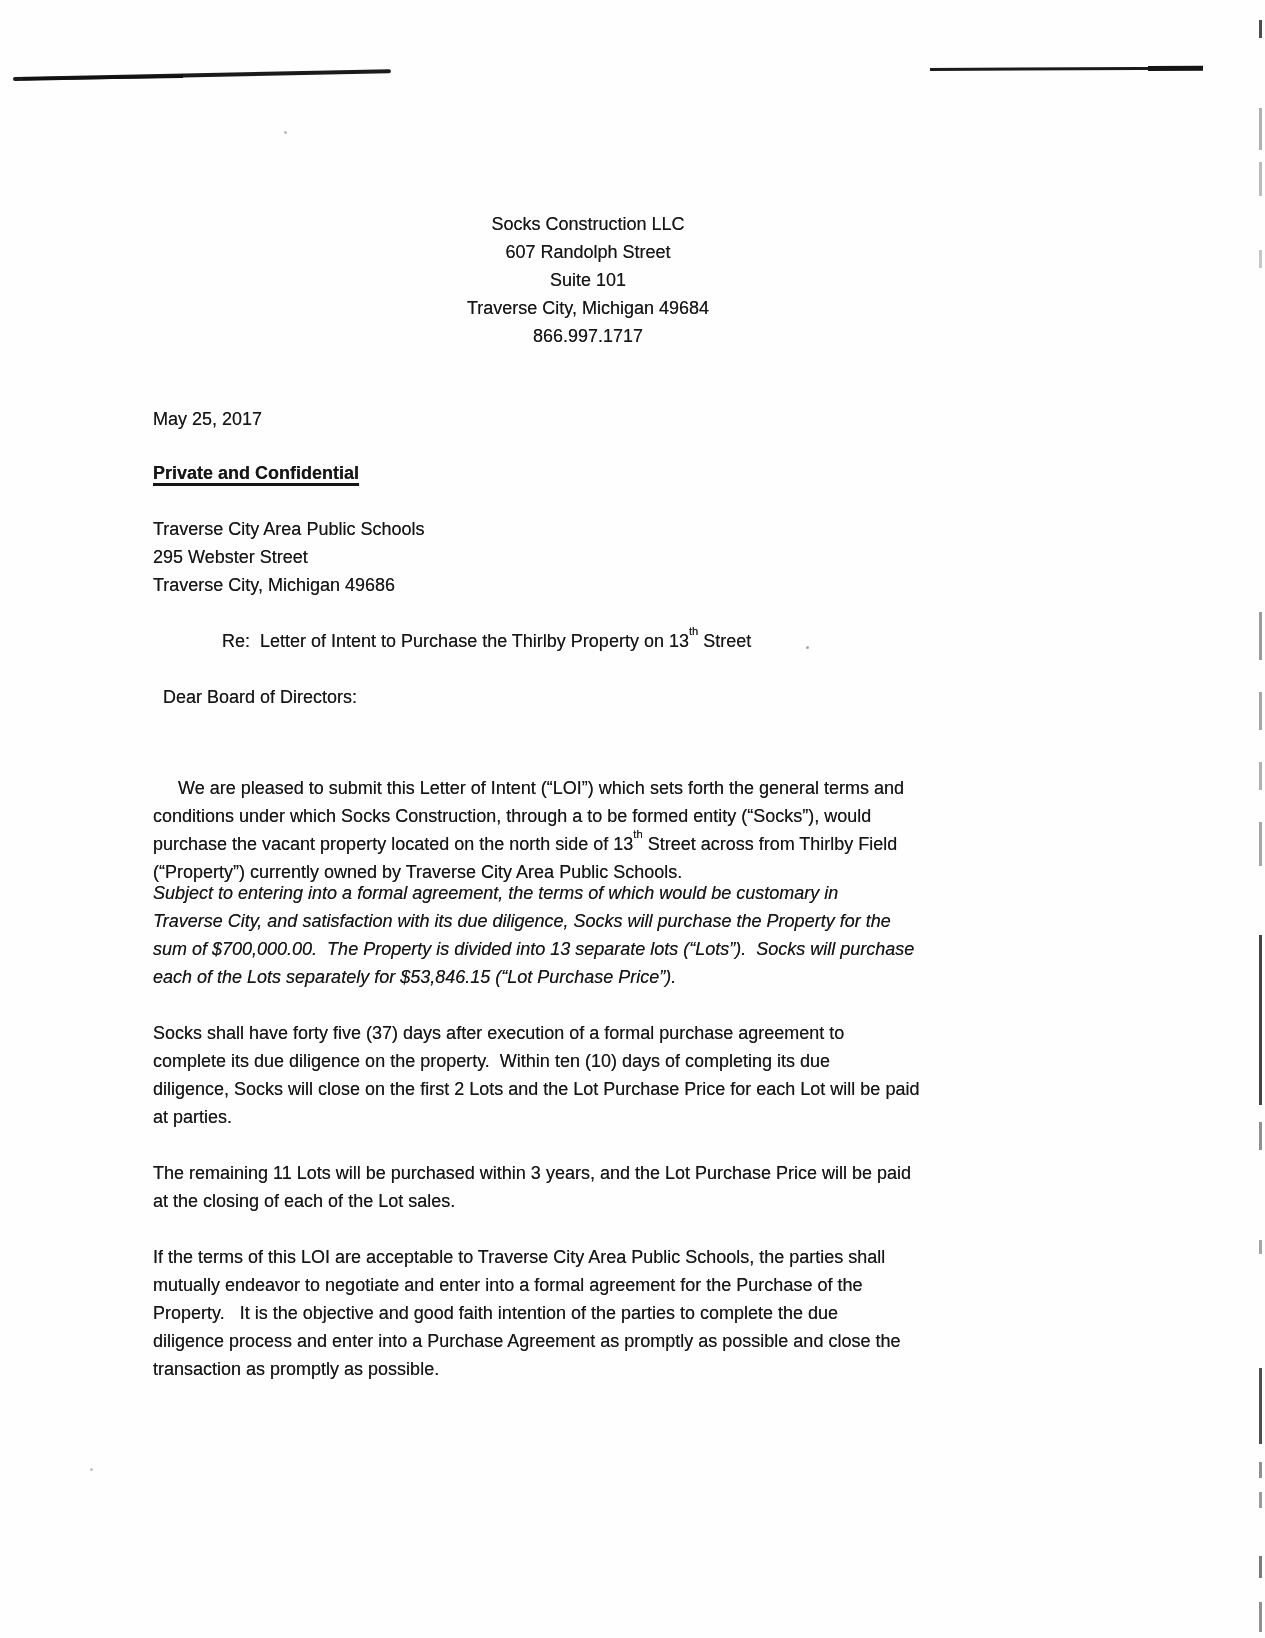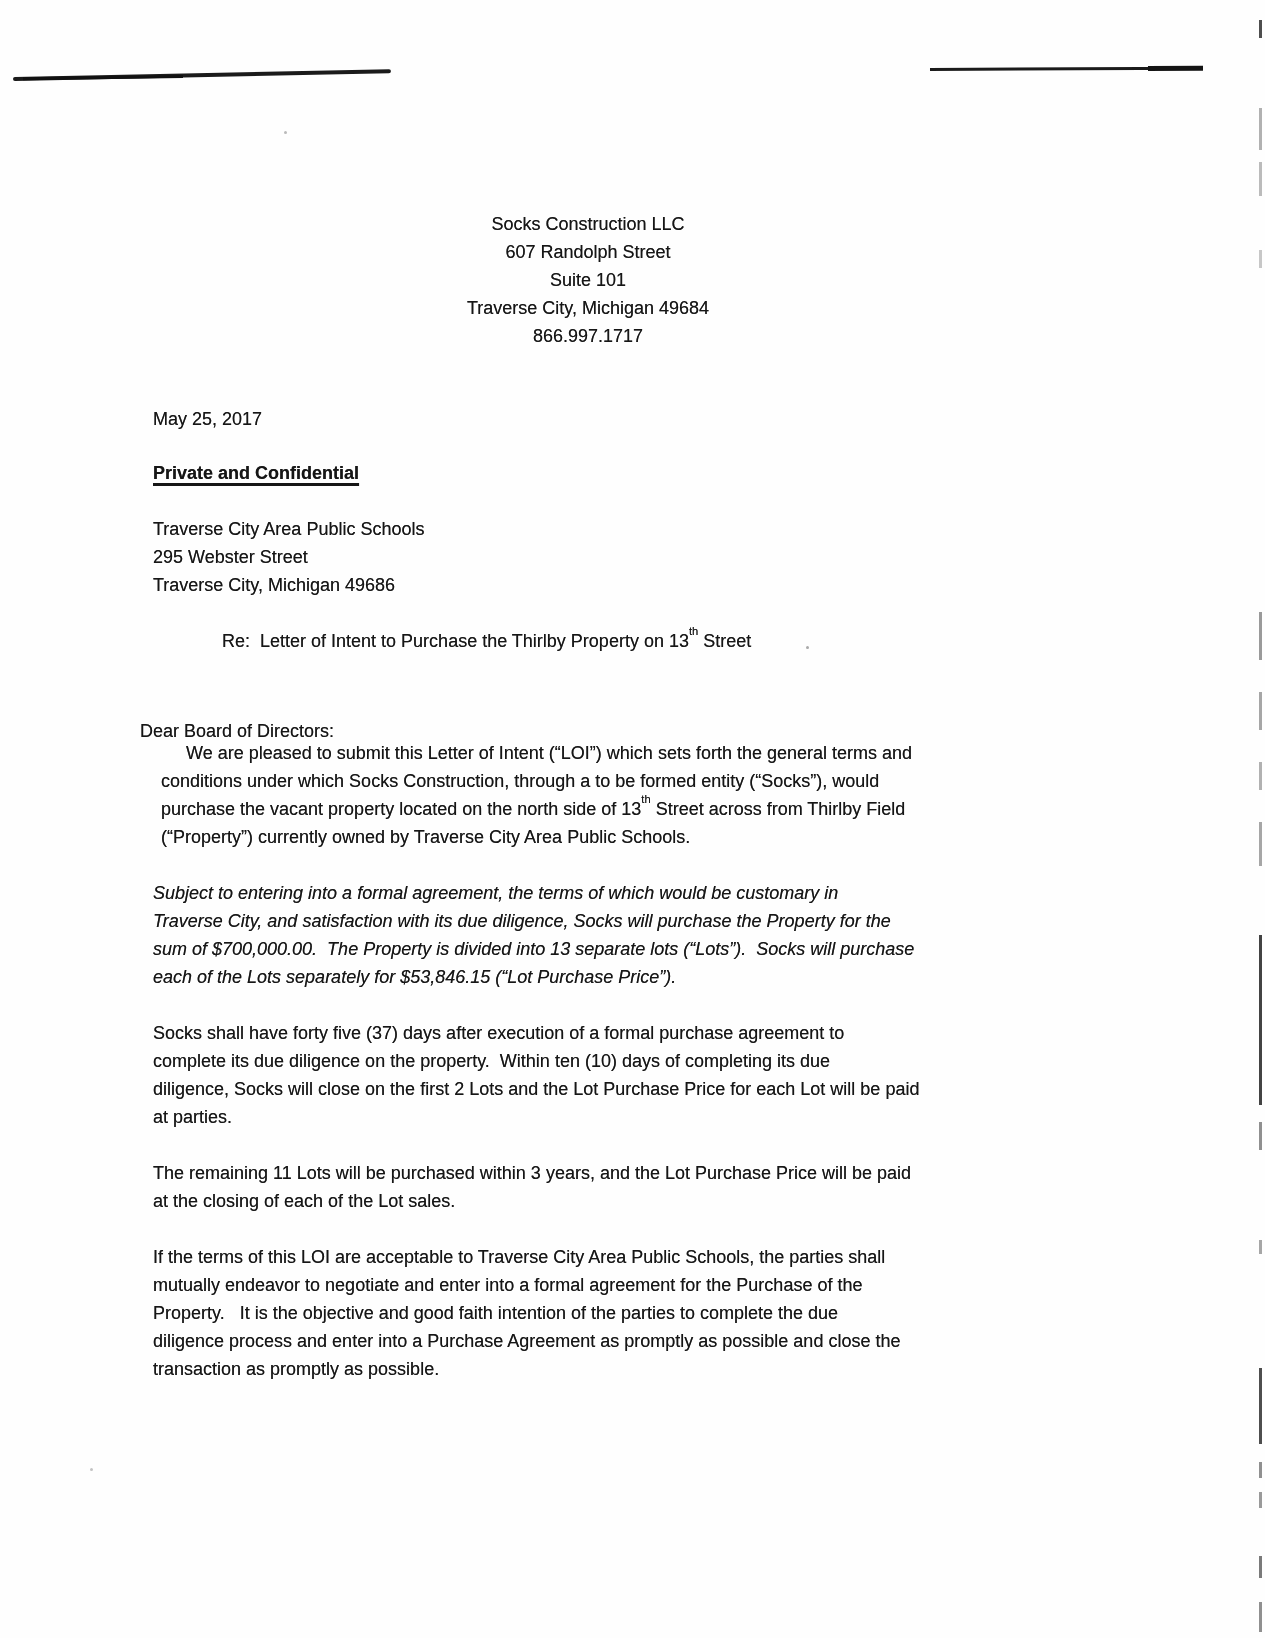--- a/index.html
+++ b/index.html
@@ -30,23 +30,23 @@
   .date-line { left: 153px; top: 405px; }
   .confidential {
     left: 153px; top: 459px;
     font-weight: bold;
     text-decoration: underline;
     text-decoration-thickness: 2.5px;
     text-underline-offset: 4px;
   }
   .recipient { left: 153px; top: 515px; }
   .subject { left: 198px; top: 627px; margin-left: 24px; }
-  .salutation { left: 140px; top: 683px; margin-top: 34px; }
+  .salutation { left: 163px; top: 683px; }
   .para { left: 153px; }
-  .para-1 { top: 739px; margin-left: 8px; }
+  .para-1 { top: 774px; }
   .para-2 { top: 879px; font-style: italic; }
   .para-3 { top: 1019px; }
   .para-4 { top: 1159px; }
   .para-5 { top: 1243px; }
 
   
   .artifact { position: absolute; background: #1b1b1b; }
   .top-line-left {
     left: 13px; top: 77px; width: 378px; height: 3.5px;
     transform: rotate(-1.2deg); transform-origin: left center;

